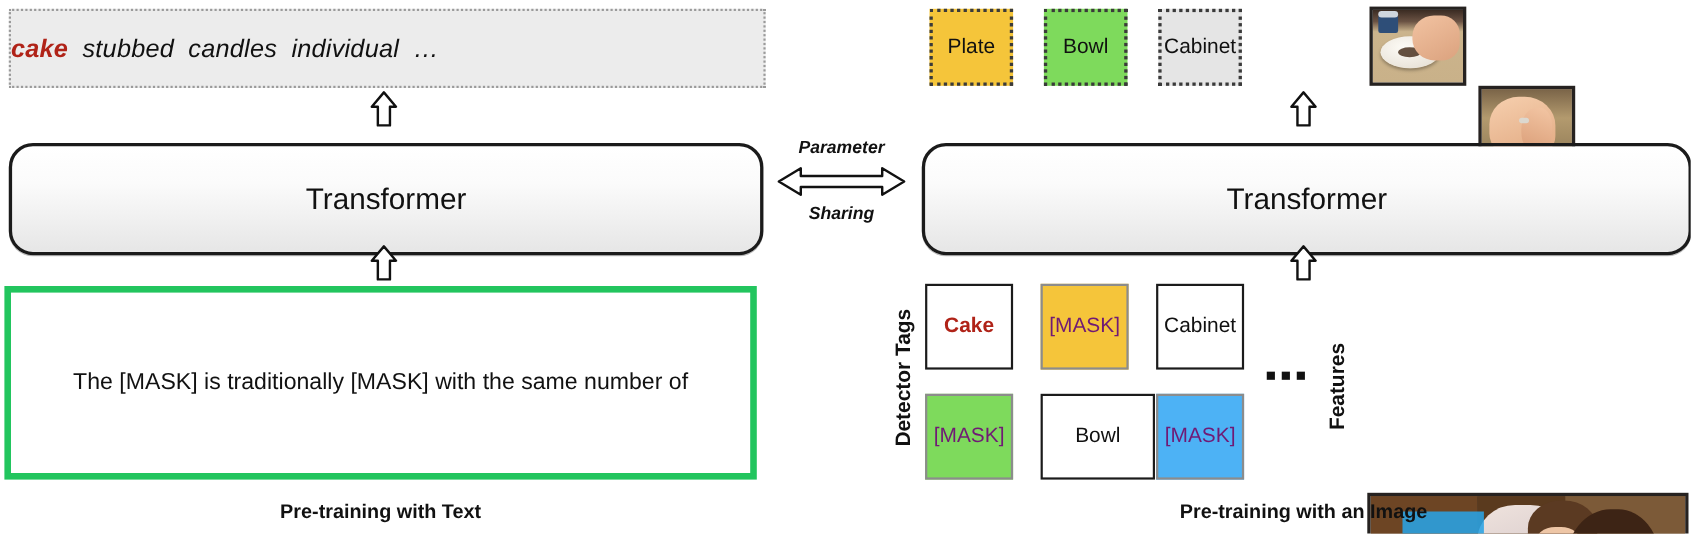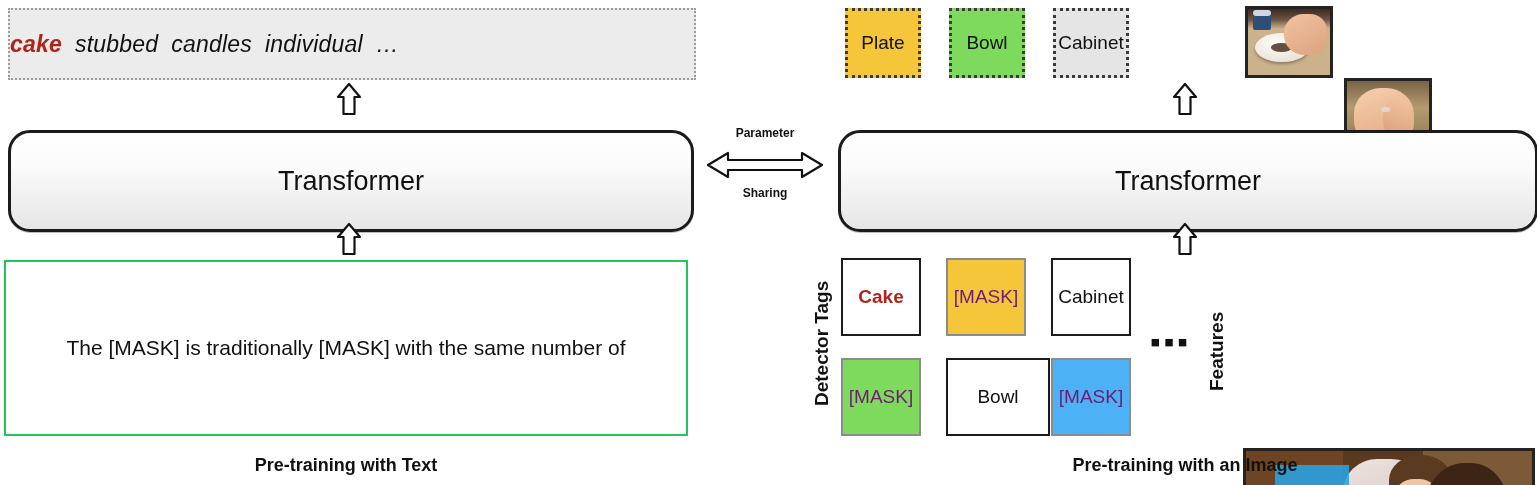--- a/index.html
+++ b/index.html
@@ -17,33 +17,33 @@
     margin-top:12px;
   }
   .outbox{
     background:#ececec;border:2px dotted #9a9a9a;
     display:flex;align-items:center;justify-content:flex-start;font-style:italic;
   }
   .outtext{font-size:23px;letter-spacing:.2px;white-space:nowrap;}
   .outtext .hl{color:#b02318;font-weight:bold;}
   .outtext .w{margin-right:13px;}
   .inbox{
-    background:#fff;border:2px solid #22c55e;
+    background:#fff;border:6px solid #22c55e;
     display:flex;flex-direction:column;align-items:center;justify-content:center;
     padding:6px 10px;box-sizing:border-box;
   }
   .inline{font-size:21px;line-height:1.78;text-align:center;white-space:nowrap;}
 
   .caption{font-size:18px;font-weight:bold;text-align:center;white-space:nowrap;}
 
   
   .uparrow{width:26px;height:34px;}
   .uparrow svg{display:block;}
   .biarrow{width:118px;height:34px;}
-  .plabel{font-size:12px;font-weight:bold;text-align:center;white-space:nowrap;}
+  .plabel{font-size:16px;font-weight:bold;text-align:center;white-space:nowrap;font-style:italic;}
 
   
   .tag{
     border-radius:0;display:flex;align-items:center;justify-content:center;
     font-size:19px;box-sizing:border-box;white-space:nowrap;
   }
   .tag.dotted{border:3px dotted #3a3a3a;}
   .tag.solid{border:2.5px solid #1b1b1b;}
   .tag.maskcol{border:2.5px solid #8c8c8c;color:#701a75;}
   .tag.cake{color:#b02318;font-weight:bold;}

